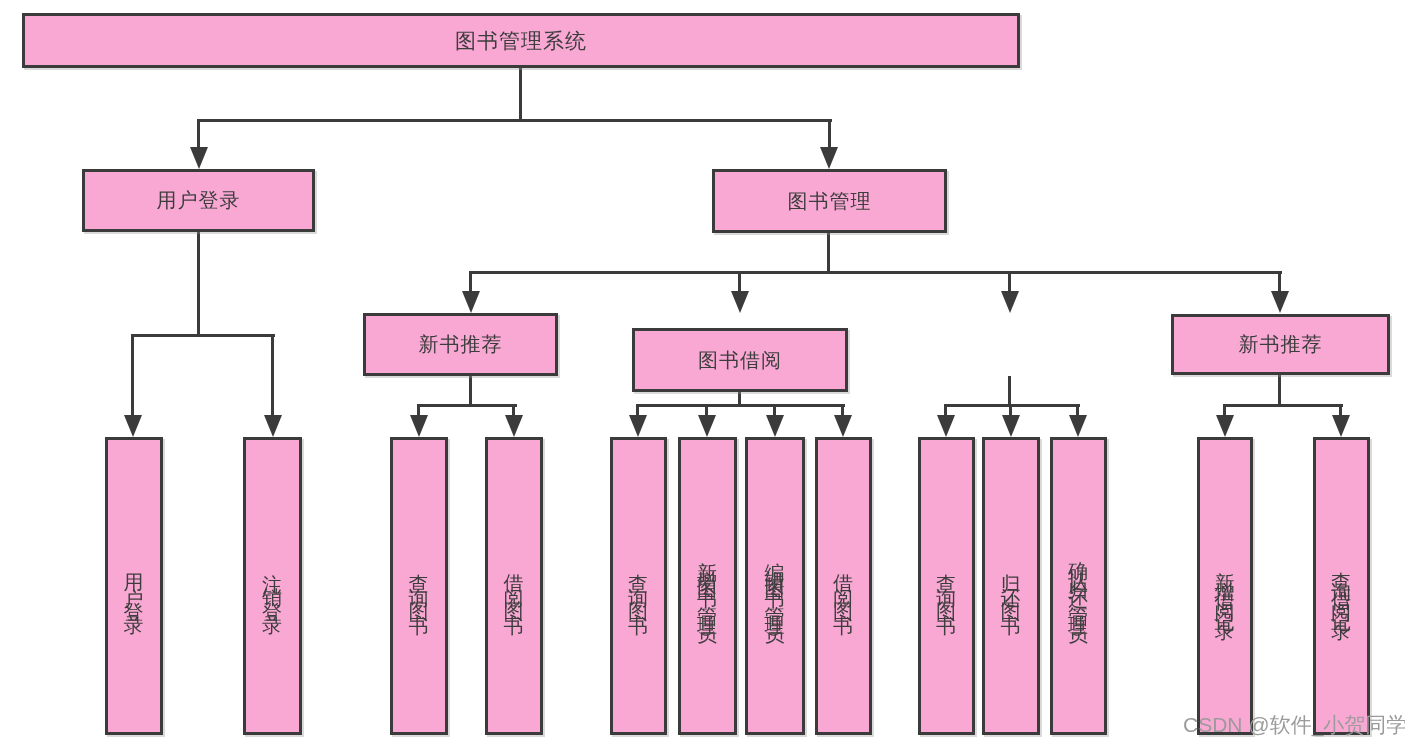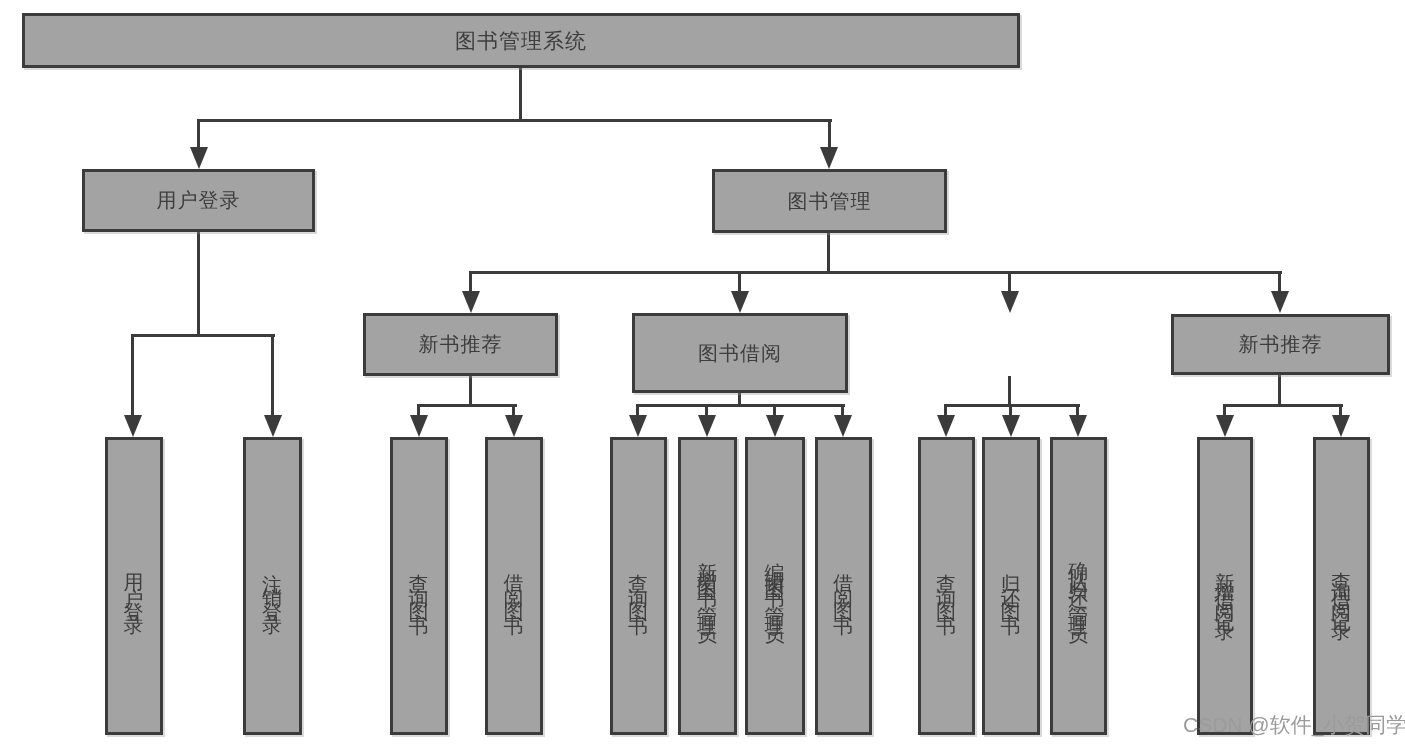--- a/index.html
+++ b/index.html
@@ -12,21 +12,21 @@
     position:relative;
     width:1405px;height:747px;
     background:#fff;
     font-family:"Liberation Sans","DejaVu Sans",sans-serif;
     color:var(--text);
     overflow:hidden;
   }
   .box{
     position:absolute;
     border:3px solid var(--line);
-    background:#a3a3a3;
+    background:#f9a8d4;
     box-sizing:border-box;
     display:flex;align-items:center;justify-content:center;
     box-shadow:2px 2px 0 rgba(150,150,150,.35);
     z-index:2;
   }
   .box.h span{font-size:20px;letter-spacing:1px;white-space:nowrap;}
   .box.root span{font-size:21px;}
   .vt{
     writing-mode:vertical-rl;
     text-orientation:mixed;
@@ -63,21 +63,21 @@
   <div class="box h" style="left:82px;top:169px;width:233px;height:63px">
     <span>用户登录</span>
   </div>
   <div class="box h" style="left:712px;top:169px;width:235px;height:64px">
     <span>图书管理</span>
   </div>
 
   <div class="box h" style="left:363px;top:313px;width:195px;height:63px">
     <span>新书推荐</span>
   </div>
-  <div class="box h" style="left:632px;top:313px;width:216px;height:80px">
+  <div class="box h" style="left:632px;top:328px;width:216px;height:64px">
     <span>图书借阅</span>
   </div>
   <div class="box h" style="left:1171px;top:314px;width:219px;height:61px">
     <span>新书推荐</span>
   </div>
 
   <div class="box" style="left:105px;top:437px;width:58px;height:298px">
     <span class="vt ls4">用户登录</span>
   </div>
   <div class="box" style="left:243px;top:437px;width:59px;height:298px">

